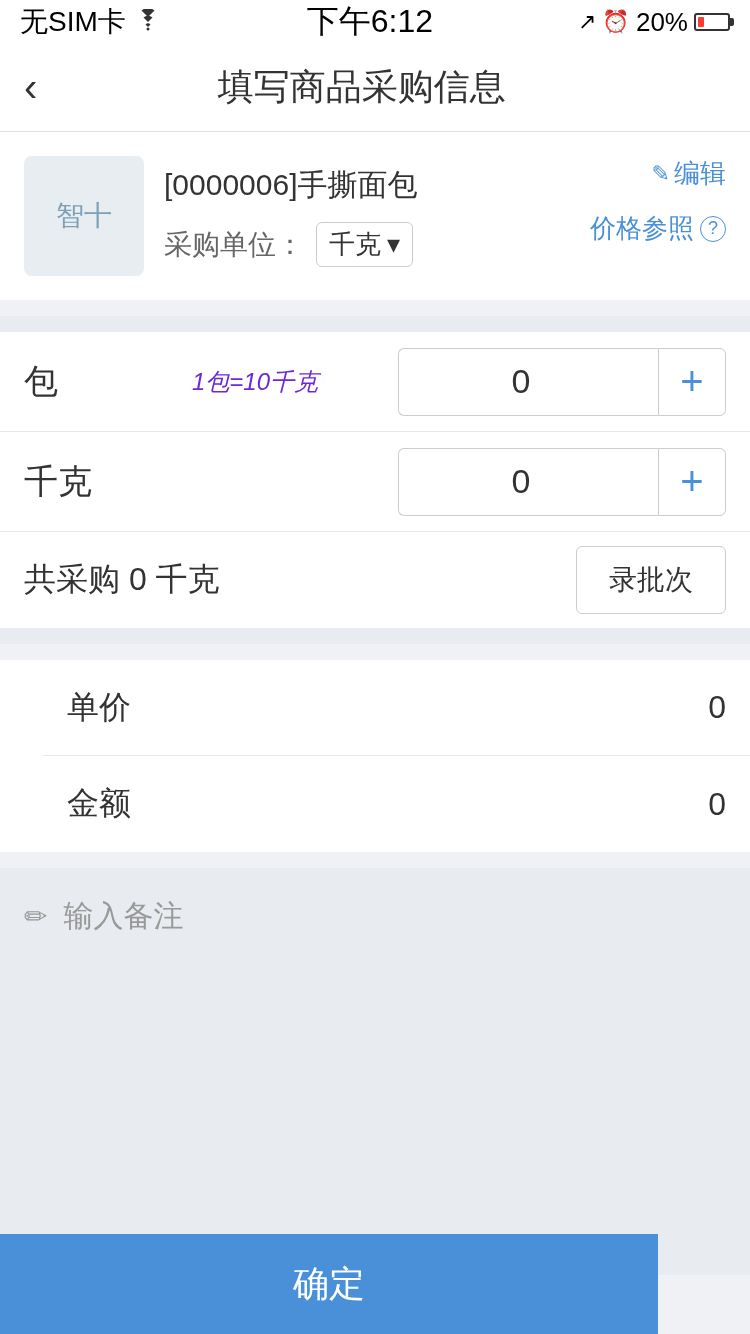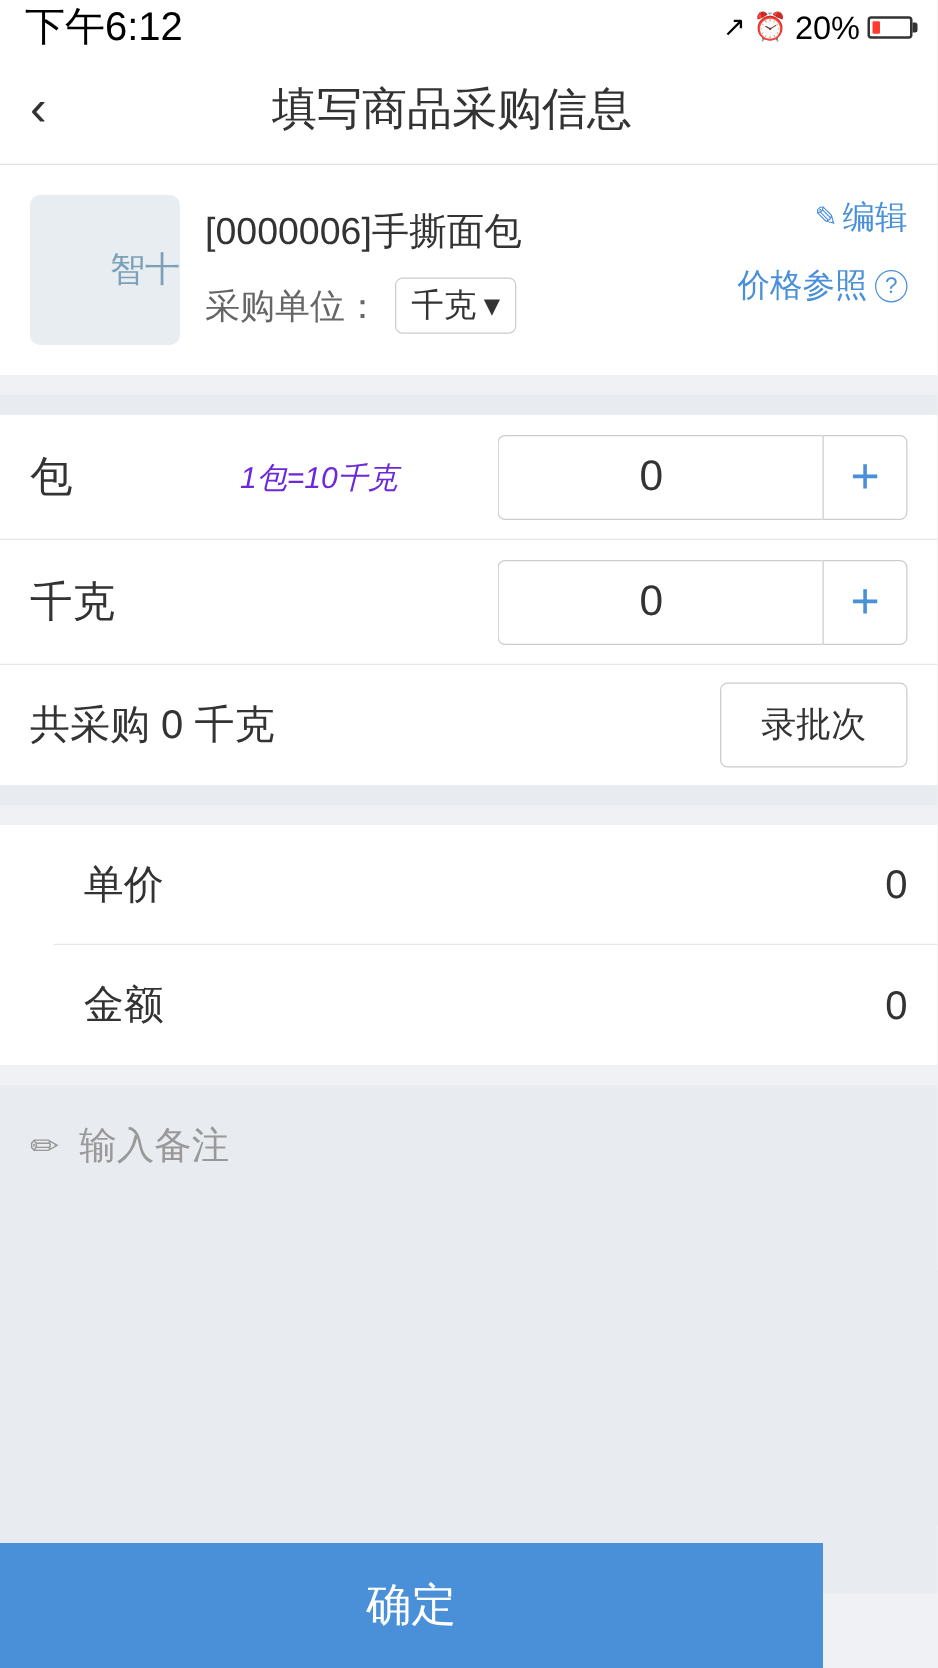--- a/index.html
+++ b/index.html
@@ -80,21 +80,21 @@
       gap: 20px;
       margin-bottom: 16px;
     }
     .product-thumb {
       width: 120px;
       height: 120px;
       background: #e8edf2;
       border-radius: 8px;
       display: flex;
       align-items: center;
-      justify-content: flex-end;
+      justify-content: center;
       color: #7ba0b8;
       font-size: 28px;
       flex-shrink: 0;
     }
     .product-info { flex: 1; }
     .product-name {
       font-size: 30px;
       color: #333;
       margin-bottom: 16px;
     }
@@ -282,20 +282,31 @@
       line-height: 100px;
       cursor: pointer;
       border: none;
       outline: none;
     }
   </style>
 </head>
 <body>
 
 <div class="status-bar">
+  <div class="status-left">
+    <span>无SIM卡</span>
+    <span>
+      <svg width="28" height="22" viewBox="0 0 28 22" fill="none">
+        <path d="M14 18l2.5-2.5a3.5 3.5 0 0 0-5 0L14 18z" fill="#333"></path>
+        <path d="M14 13l4.5-4.5a6.4 6.4 0 0 0-9 0L14 13z" fill="#333"></path>
+        <path d="M14 8l6.5-6.5a10 10 0 0 0-13 0L14 8z" fill="#333"></path>
+        <circle cx="14" cy="20" r="1.5" fill="#333"></circle>
+      </svg>
+    </span>
+  </div>
   <div class="status-center">下午6:12</div>
   <div class="status-right">
     <span style="font-size:22px;">↗</span>
     <span style="font-size:22px;">⏰</span>
     <span>20%</span>
     <span class="battery-icon">
       <span class="battery-fill"></span>
     </span>
   </div>
 </div>

